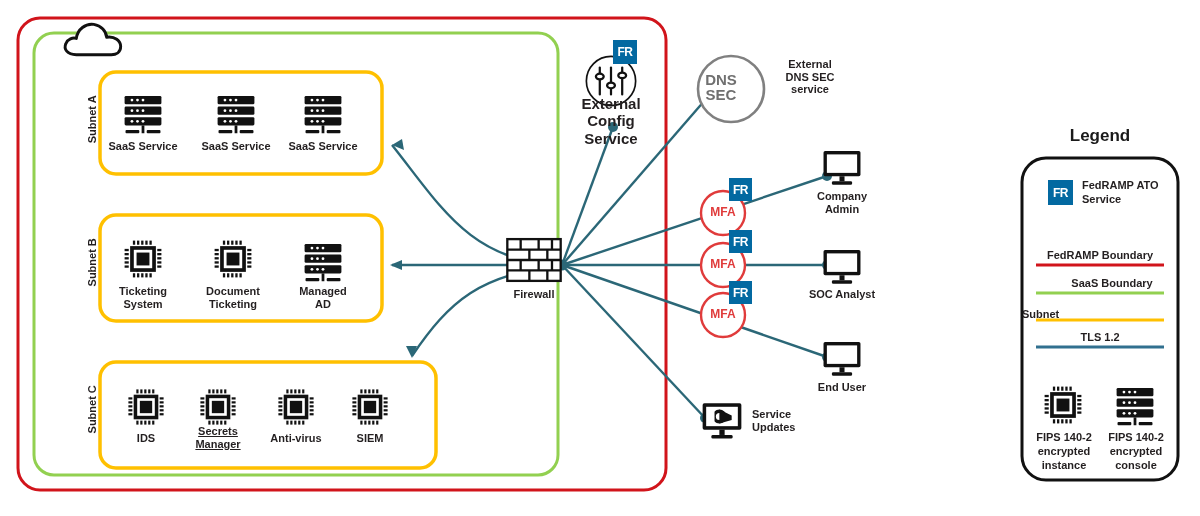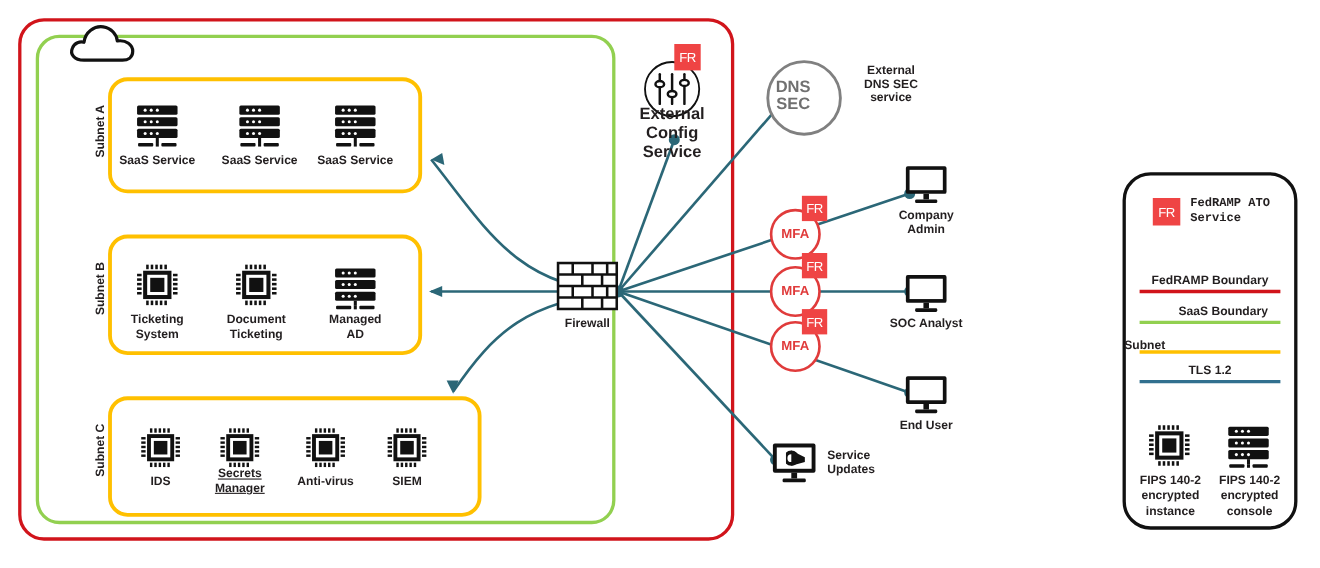--- a/index.html
+++ b/index.html
@@ -9,23 +9,23 @@
     font-family:"Liberation Sans", sans-serif;
     position:relative;
     overflow:hidden;
     color:#1a1a1a;
   }
   #stage{position:absolute;left:0;top:0;width:1200px;height:516px;}
   svg.layer{position:absolute;left:0;top:0;width:1200px;height:516px;overflow:visible;}
   .lbl{position:absolute;text-align:center;line-height:1.15;font-weight:bold;color:#231f20;}
   .rot{transform:rotate(-90deg);transform-origin:center center;white-space:nowrap;}
   .fr-badge{
-    position:absolute;background:#ef4444;color:#fff;
+    position:absolute;background:#0369a1;color:#fff;
     display:flex;align-items:center;justify-content:center;
-    font-weight:normal;letter-spacing:-0.5px;
+    font-weight:bold;letter-spacing:-0.5px;
   }
   .legend-title{position:absolute;font-weight:bold;text-align:center;}
   .legend-text{position:absolute;font-weight:bold;color:#231f20;line-height:1.25;}
 </style>
 </head>
 <body>
 
 <div id="stage">
 
   <svg class="layer" viewBox="0 0 1200 516">
@@ -305,23 +305,24 @@
   </div>
   <div class="lbl" style="left:797px;top:381px;width:90px;font-size:11px;">
     <div>End User</div>
   </div>
 
   <div class="lbl" style="left:752px;top:408px;width:90px;font-size:11px;text-align:left;">
     <div>Service</div>
     <div>Updates</div>
   </div>
 
+  <div class="legend-title" style="left:1022px;top:126px;width:156px;font-size:17px;">Legend</div>
 
   <div class="fr-badge" style="left:1048px;top:180px;width:25px;height:25px;font-size:12px;">FR</div>
-  <div class="legend-text" style="left:1082px;top:179px;width:96px;font-size:11px;text-align:left;font-family:Liberation Mono, monospace;">
+  <div class="legend-text" style="left:1082px;top:179px;width:96px;font-size:11px;text-align:left;">
     <div>FedRAMP ATO</div>
     <div>Service</div>
   </div>
 
   <div class="legend-text" style="left:1022px;top:249px;width:156px;font-size:11px;text-align:center;">FedRAMP Boundary</div>
   <div class="legend-text" style="left:1022px;top:277px;width:180px;font-size:11px;text-align:center;">SaaS Boundary</div>
   <div class="legend-text" style="left:1022px;top:308px;width:127px;font-size:11px;text-align:left;">Subnet</div>
   <div class="legend-text" style="left:1022px;top:331px;width:156px;font-size:11px;text-align:center;">TLS 1.2</div>
 
   <div class="legend-text" style="left:1026px;top:431px;width:76px;font-size:11px;text-align:center;">

